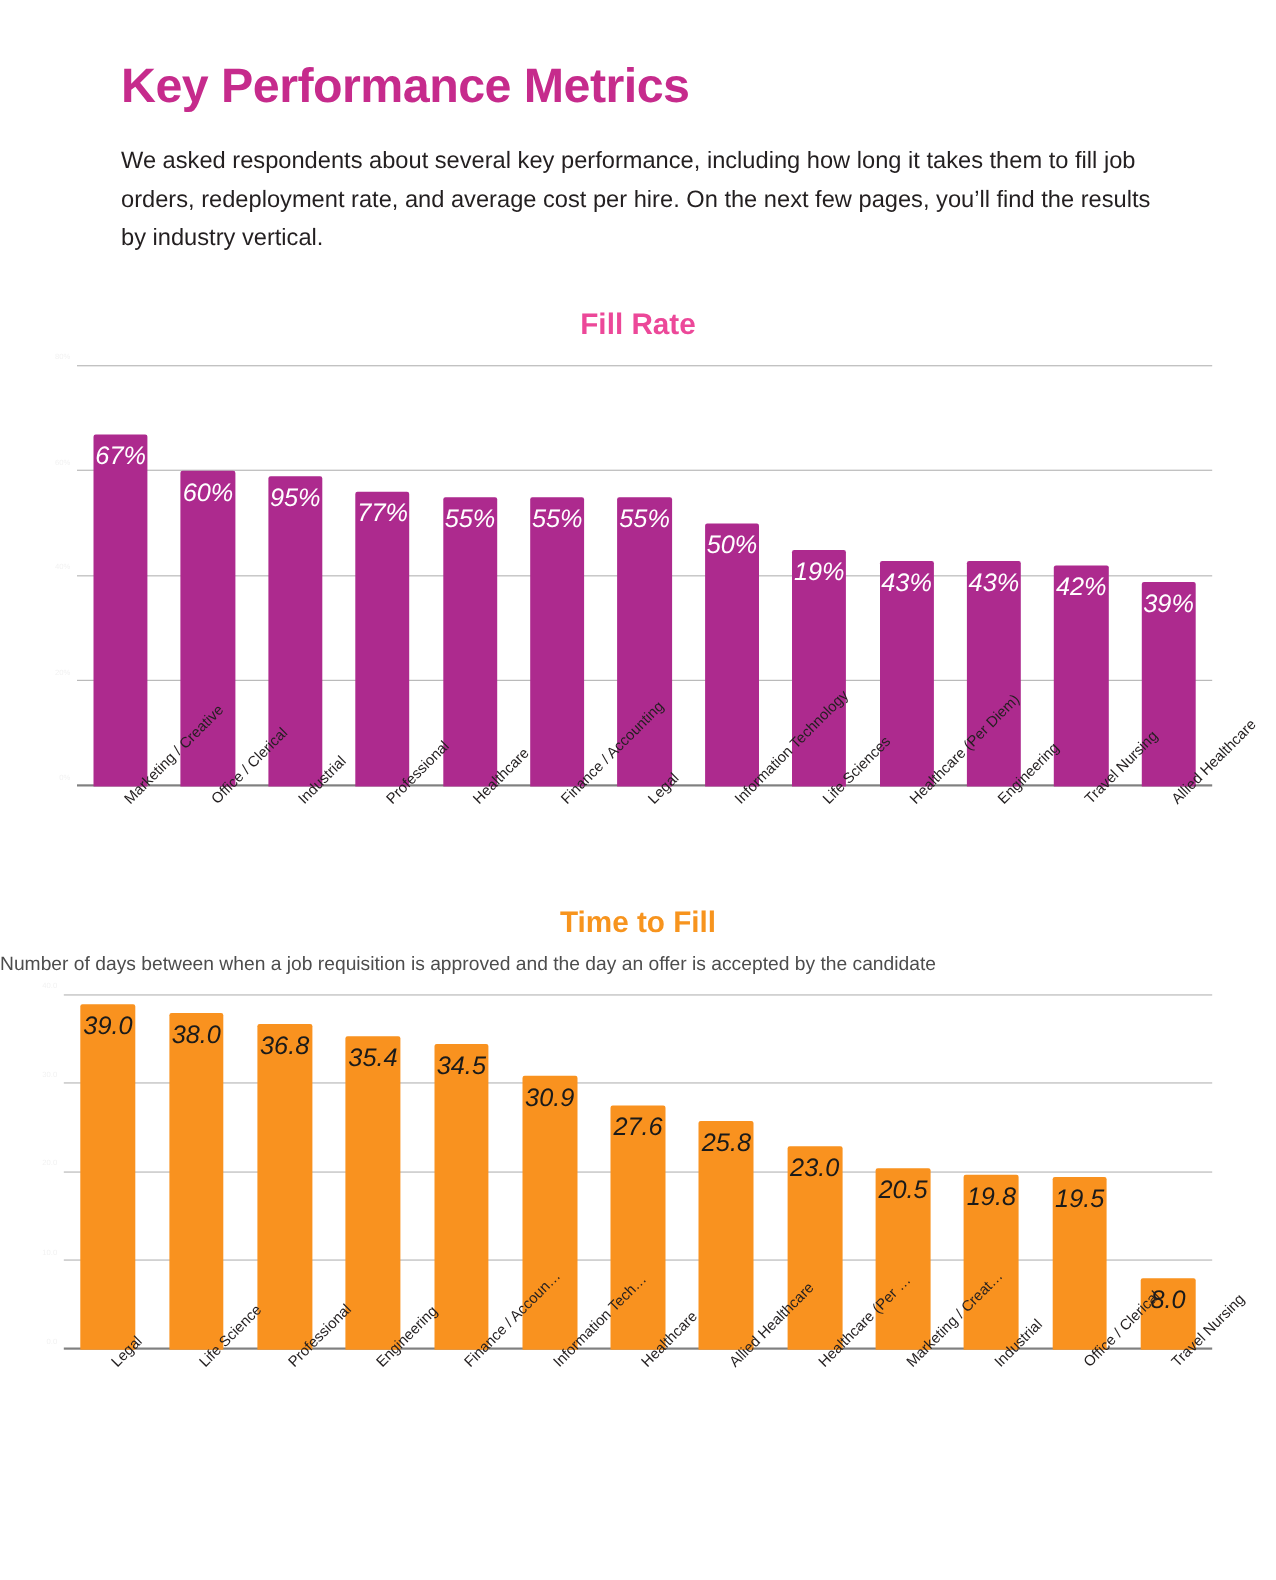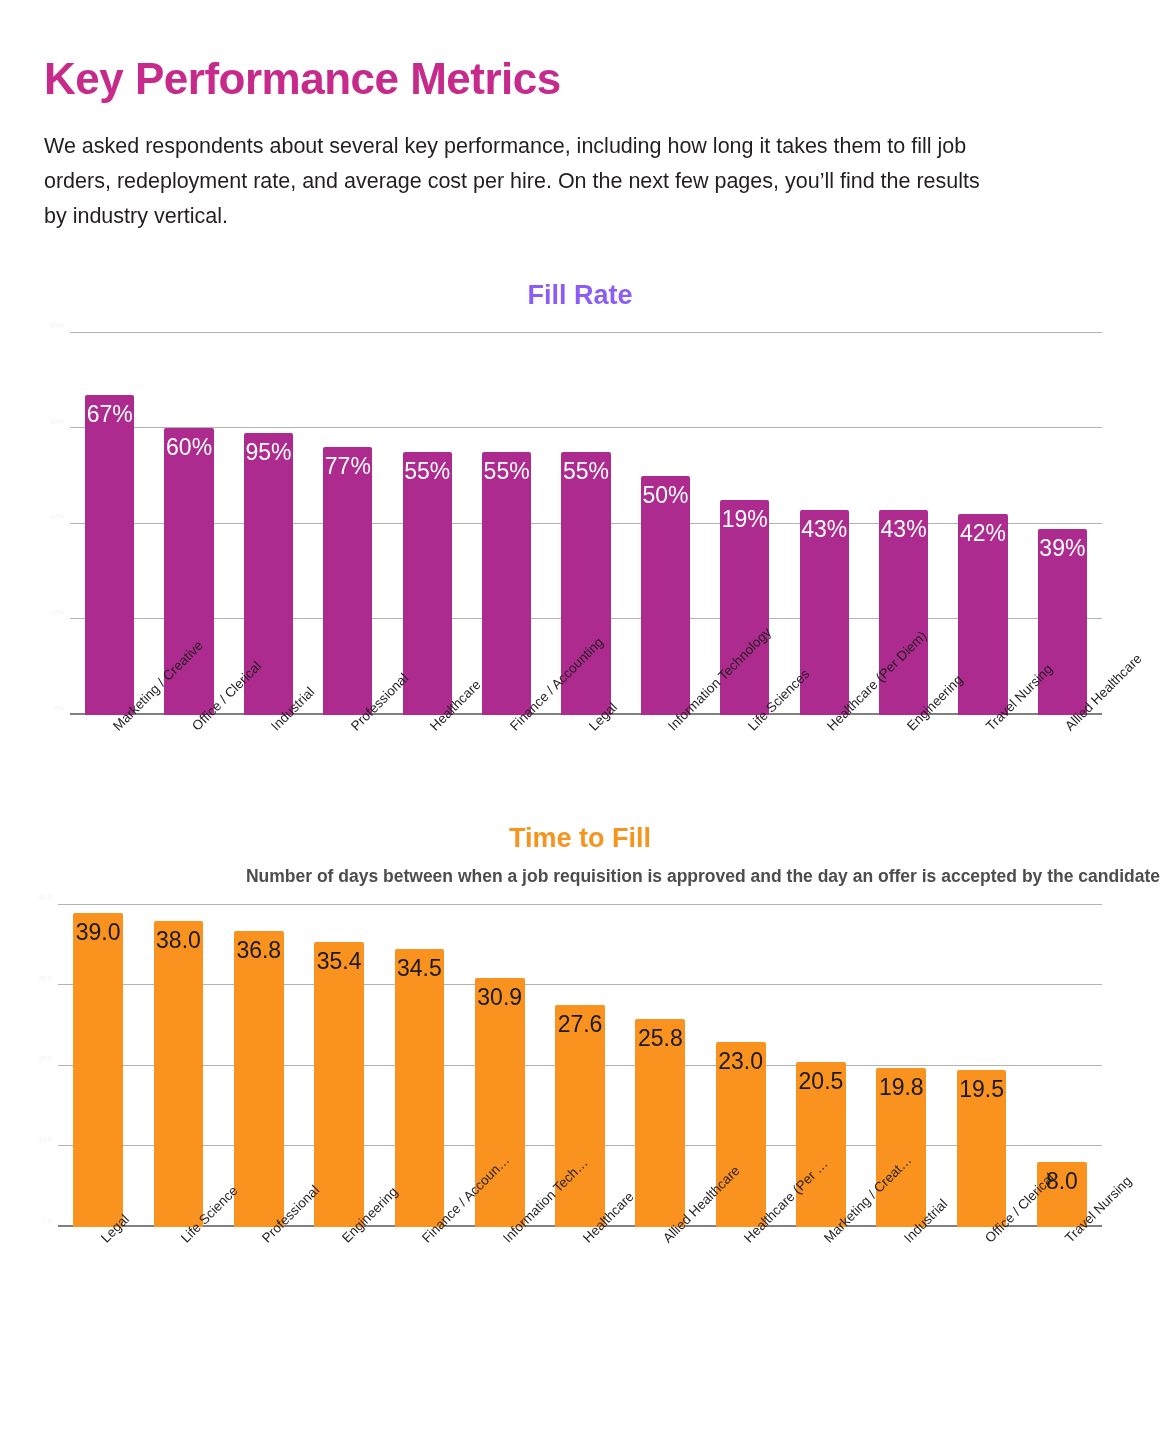--- a/index.html
+++ b/index.html
@@ -10,21 +10,21 @@
   body {
     width: 1160px;
     height: 1436px;
     font-family: "Liberation Sans", sans-serif;
     color: #231f20;
     position: relative;
     overflow: hidden;
   }
 
   
-  .page-header { padding: 0 44px; }
+  .page-header { padding: 0 110px; }
   .page-title {
     font-size: 44px;
     font-weight: bold;
     color: #c62b8c;
     letter-spacing: -0.5px;
     margin: 0;
     padding-top: 55px;
     line-height: 1.1;
   }
   .page-intro {
@@ -37,28 +37,28 @@
   }
 
   
   .chart-section { position: relative; }
   .chart-title {
     text-align: center;
     font-size: 27px;
     font-weight: bold;
     margin: 0;
   }
-  .chart-title.magenta { color: #8b5cf6; }
+  .chart-title.magenta { color: #ec4899; }
   .chart-title.orange  { color: #f7941e; }
   .chart-subtitle {
-    text-align: right;
+    text-align: left;
     font-size: 17.5px;
     color: #4d4d4d;
     margin: 12px 0 0 0;
-    font-weight: 700;
+    font-weight: 400;
   }
 
   
   .plot {
     position: relative;
     margin-top: 14px;
   }
   .plot-inner {
     position: relative;
     height: 100%;
@@ -78,20 +78,21 @@
     padding-right: 6px;
     font-size: 7px;
     color: #f2f2f2;
     white-space: nowrap;
     font-family: "Liberation Sans", sans-serif;
   }
   .bars {
     position: absolute;
     left: 0; right: 0; bottom: 0; top: 0;
     display: flex;
+    font-style: italic;
   }
   .bar-slot {
     flex: 1 1 0;
     height: 100%;
     position: relative;
     display: flex;
     align-items: flex-end;
     justify-content: center;
   }
   .bar {

